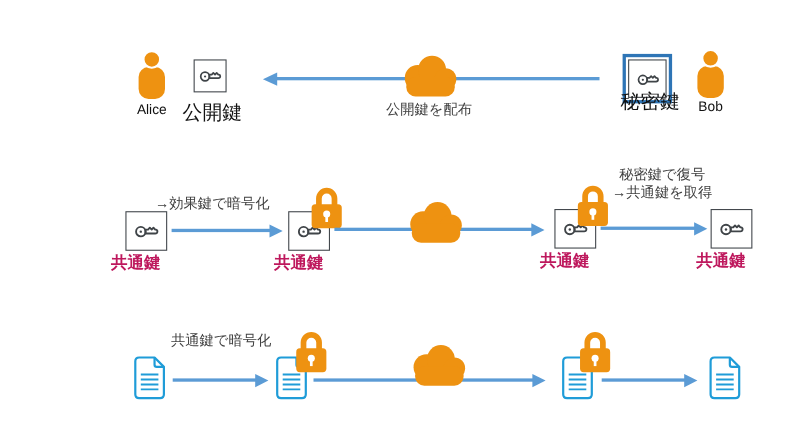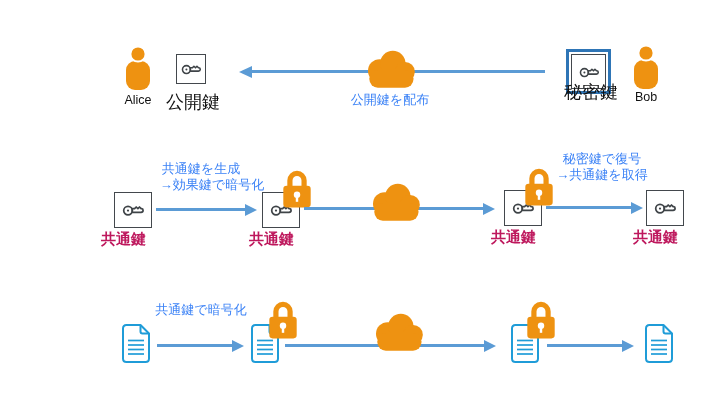--- a/index.html
+++ b/index.html
@@ -10,21 +10,21 @@
   .canvas{
     position:relative;
     width:720px;height:405px;
     background:#ffffff;
     overflow:hidden;
     margin-left:35px;
   }
   .caption{
     position:absolute;
     font-size:13px;
-    color:#3b82f6;
+    color:#404040;
     text-align:center;
     white-space:nowrap;
     line-height:15px;
   }
   .icon-label{
     position:absolute;
     font-size:18px;
     color:#111;
     text-align:center;
     white-space:nowrap;
@@ -137,22 +137,21 @@
         </svg>
     </div>
   </div>
   <div class="icon-label" style="left:529px;top:80px;width:50px">秘密鍵</div>
 
   <svg class="icon" style="left:595px;top:45px" width="32" height="45" viewBox="0 0 32 45">
       <use href="#def-person"></use>
     </svg>
   <div class="icon-label" style="left:585px;top:90px;width:52px;font-size:12.5px">Bob</div>
 
-  <div class="caption" style="left:106px;top:161px;width:120px">共通鍵を生成</div>
-  <div class="caption" style="left:111px;top:177px;width:132px">→効果鍵で暗号化</div>
+  <div class="caption" style="left:92px;top:177px;width:132px">→効果鍵で暗号化</div>
 
   <div class="key-box" style="left:79px;top:192px;width:38px;height:36px">
     <svg width="24" height="24" viewBox="0 0 24 24">
         <use href="#def-key"></use>
       </svg>
   </div>
   <div class="bold-label" style="left:66px;top:230px;width:64px">共通鍵</div>
 
   <div class="line" style="left:121px;top:208px;width:90px;height:2.5px"></div>
   <div class="head-right" style="left:210px;top:203.5px"></div>

